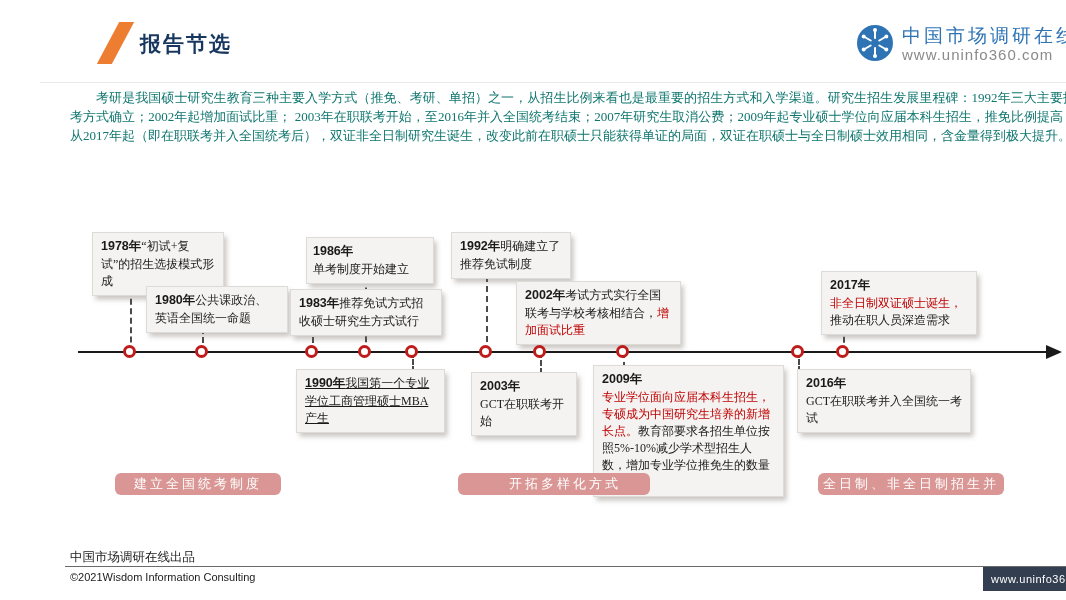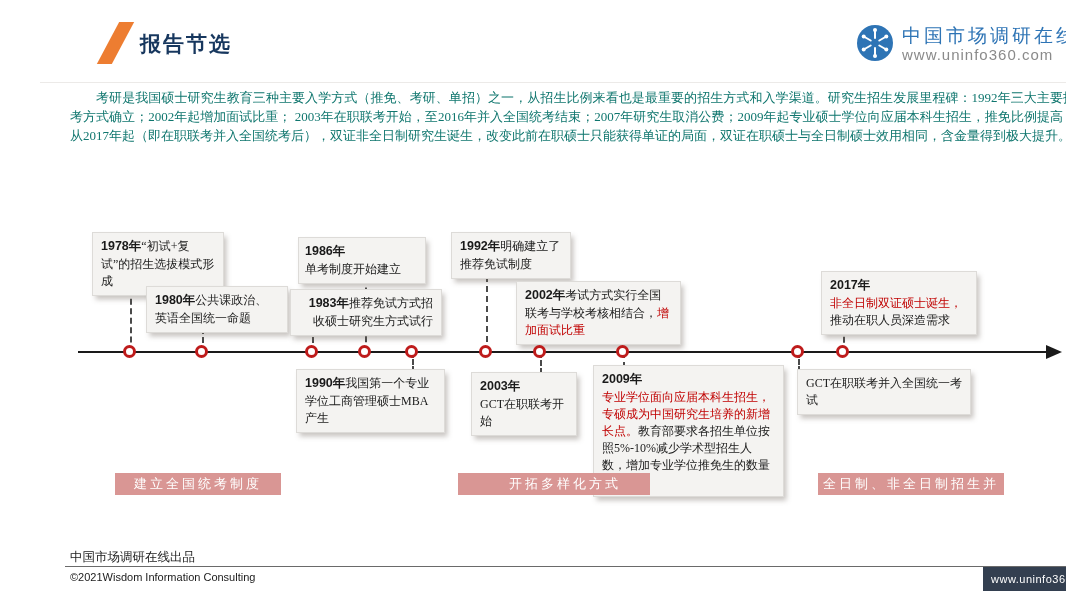--- a/index.html
+++ b/index.html
@@ -32,21 +32,21 @@
   .conn{position:absolute;width:0;border-left:2px dashed #4a4a4a;z-index:1;}
 
   .evt{position:absolute;box-sizing:border-box;background:#F4F3F1;border:1px solid #DDDBD8;
        box-shadow:2.5px 3.5px 5px rgba(110,100,92,0.38);padding:5px 8px;z-index:2;
        font-family:"Liberation Serif","DejaVu Serif",serif;font-size:12px;line-height:1.42;color:#1a1a1a;}
   .evt b{font-family:"Liberation Sans",sans-serif;font-size:12.5px;}
   .evt .yblock{display:block;}
   .red{color:#C00000;}
 
   .phase{position:absolute;top:473px;height:22px;line-height:22px;background:#D99694;color:#ffffff;
-         text-align:center;font-family:"Liberation Serif","DejaVu Serif",serif;font-size:13px;letter-spacing:3px;z-index:2;}
+         text-align:center;font-family:"Liberation Serif","DejaVu Serif",serif;font-size:13px;letter-spacing:3px;z-index:2;border-radius:6px;}
 
   
   .producer{position:absolute;left:30px;top:549px;font-size:12.5px;color:#1a1a1a;}
   .foot-rule{position:absolute;left:25px;top:566px;width:1016px;height:0;border-top:1px solid #6a6a6a;}
   .copyright{position:absolute;left:30px;top:571px;font-size:11px;color:#1a1a1a;}
   .badge{position:absolute;left:943px;top:567px;width:123px;height:24px;line-height:24px;background:#333F50;
          color:#ffffff;font-size:11px;text-align:center;letter-spacing:0.5px;}
 </style>
 </head>
 <body>
@@ -100,47 +100,47 @@
   <div class="conn" style="left:583px;top:352px;height:16px;"></div>
   <div class="conn" style="left:758px;top:352px;height:20px;"></div>
   <div class="conn" style="left:803px;top:318px;height:34px;"></div>
 
   <div class="evt" style="left:52px;top:232px;width:132px;">
     <b>1978年</b><span>“初试+复试”的招生选拔模式形成</span>
   </div>
   <div class="evt" style="left:106px;top:286px;width:142px;">
     <b>1980年</b><span>公共课政治、英语全国统一命题</span>
   </div>
-  <div class="evt" style="left:258px;top:237px;width:128px;padding-left:6px;">
+  <div class="evt" style="left:266px;top:237px;width:128px;padding-left:6px;">
     <b class="yblock">1986年</b><span>单考制度开始建立</span>
   </div>
-  <div class="evt" style="left:250px;top:289px;width:152px;text-align:right;">
+  <div class="evt" style="left:250px;top:289px;width:152px;">
     <b>1983年</b><span>推荐免试方式招收硕士研究生方式试行</span>
   </div>
   <div class="evt" style="left:411px;top:232px;width:120px;">
     <b>1992年</b><span>明确建立了推荐免试制度</span>
   </div>
   <div class="evt" style="left:476px;top:281px;width:165px;">
     <b>2002年</b><span>考试方式实行全国联考与学校考核相结合，</span><span class="red">增加面试比重</span>
   </div>
   <div class="evt" style="left:781px;top:271px;width:156px;">
     <b class="yblock">2017年</b><span class="red">非全日制双证硕士诞生，</span><span>推动在职人员深造需求</span>
   </div>
 
-  <div class="evt" style="left:256px;top:369px;width:149px;">
+  <div class="evt" style="left:256px;top:369px;width:149px;text-decoration:underline;">
     <b>1990年</b><span>我国第一个专业学位工商管理硕士MBA产生</span>
   </div>
   <div class="evt" style="left:431px;top:372px;width:106px;">
     <b class="yblock">2003年</b><span>GCT在职联考开始</span>
   </div>
   <div class="evt" style="left:553px;top:365px;width:191px;">
     <b class="yblock">2009年</b><span class="red">专业学位面向应届本科生招生，专硕成为中国研究生培养的新增长点。</span><span>教育部要求各招生单位按照5%-10%减少学术型招生人数，增加专业学位推免生的数量和比例</span>
   </div>
   <div class="evt" style="left:757px;top:369px;width:174px;">
-    <span>GCT在职联考并入全国统一考试</span>
+    <b class="yblock">2016年</b><span>GCT在职联考并入全国统一考试</span>
   </div>
 
   <div class="dot" style="left:83px;"></div>
   <div class="dot" style="left:155px;"></div>
   <div class="dot" style="left:265px;"></div>
   <div class="dot" style="left:318px;"></div>
   <div class="dot" style="left:365px;"></div>
   <div class="dot" style="left:439px;"></div>
   <div class="dot" style="left:493px;"></div>
   <div class="dot" style="left:576px;"></div>

